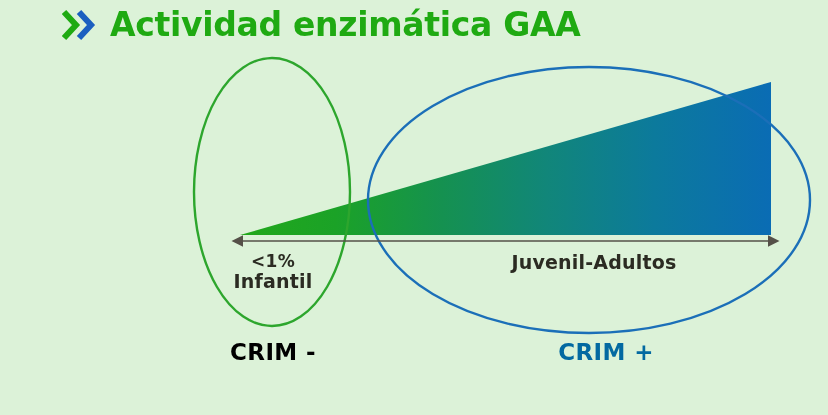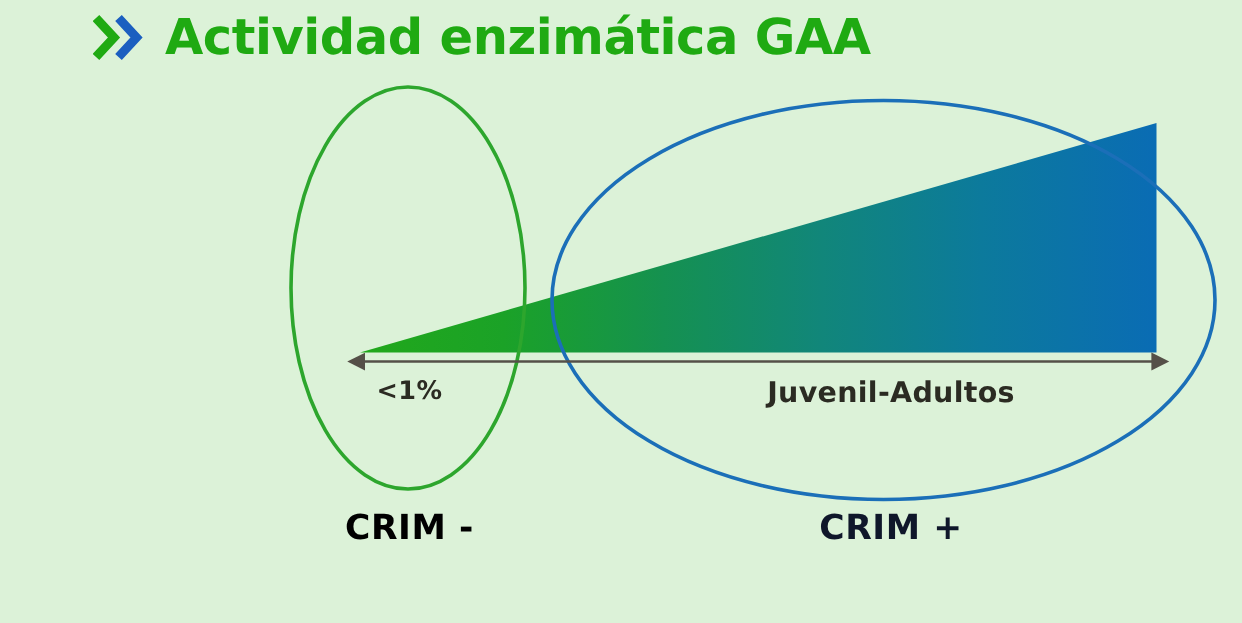--- a/index.html
+++ b/index.html
@@ -97,24 +97,24 @@
     white-space: nowrap;
     line-height: 1;
   }
   #crim-negative {
     left: 188px;
     top: 341px;
     width: 170px;
     color: #000000;
   }
   #crim-positive {
-    left: 483px;
+    left: 495px;
     top: 341px;
     width: 222px;
-    color: #0f172a;
+    color: #0369a1;
   }
 </style>
 </head>
 <body>
 
 <div id="stage">
 
   <svg id="diagram" viewBox="0 0 828 415">
     <defs>
       <linearGradient id="wedgeGrad" x1="0" y1="0" x2="1" y2="0">
@@ -145,20 +145,21 @@
   <div id="title-row">
     <svg id="chevron-icon" viewBox="0 0 34 32">
       <path d="M2 3 L14 16 L2 29" fill="none" stroke="#1faa12" stroke-width="6" stroke-linecap="butt" stroke-linejoin="miter"></path>
       <path d="M17 3 L29 16 L17 29" fill="none" stroke="#1b5fc0" stroke-width="6" stroke-linecap="butt" stroke-linejoin="miter"></path>
     </svg>
     <div id="title-text">Actividad enzimática GAA</div>
   </div>
 
   <div class="axis-label" id="label-left">
     <span class="pct">&lt;1%</span>
+    <span class="grp">Infantil</span>
   </div>
 
   <div class="axis-label" id="label-right">
     <span class="grp">Juvenil-Adultos</span>
   </div>
 
   <div class="crim-label" id="crim-negative">CRIM -</div>
   <div class="crim-label" id="crim-positive">CRIM +</div>
 
 </div>

